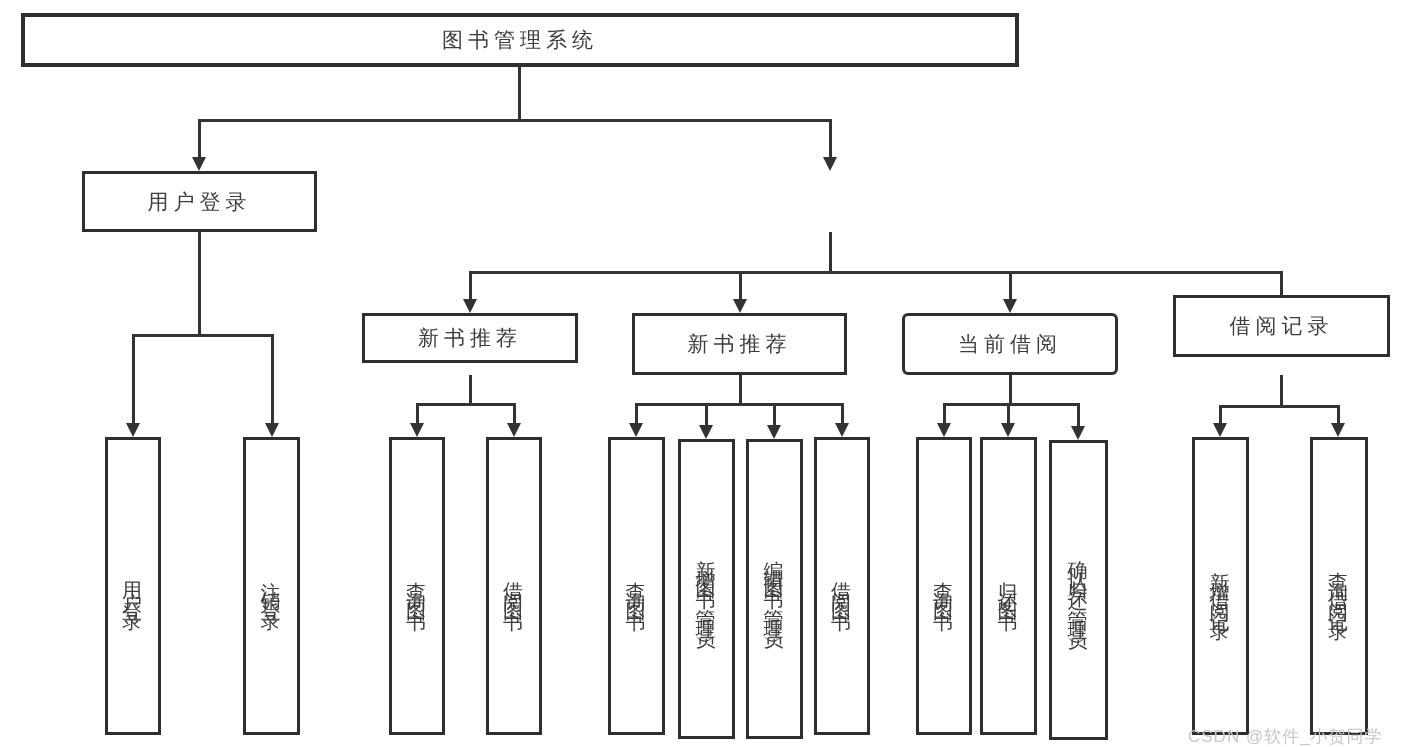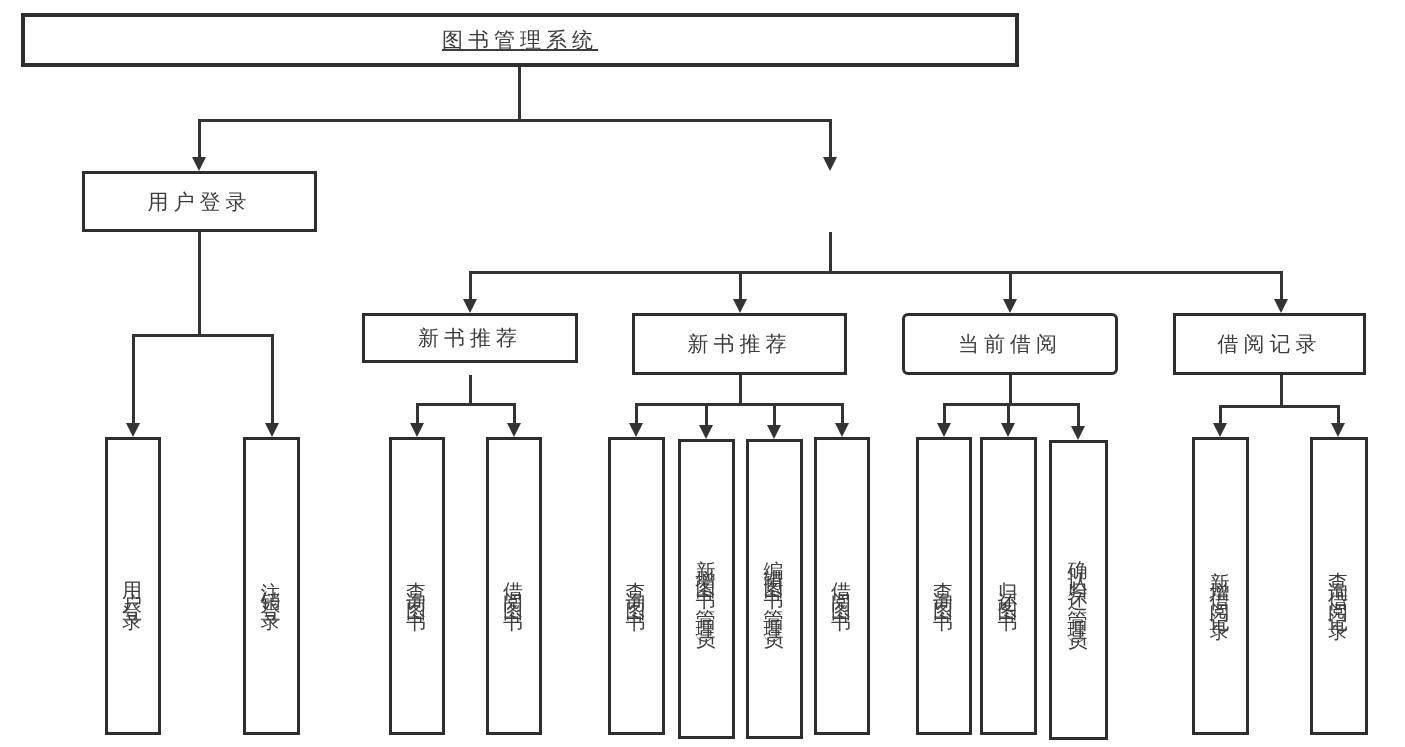--- a/index.html
+++ b/index.html
@@ -32,21 +32,21 @@
     position:absolute;left:1188px;top:725px;z-index:5;
     font-size:17px;letter-spacing:1px;white-space:nowrap;
     color:var(--watermark,#c6c6c6);
   }
 </style>
 </head>
 <body>
 
 <div class="canvas">
 
-  <div class="node root" style="left:21px;top:13px;width:998px;height:54px;text-decoration:underline;">图书管理系统</div>
+  <div class="node root" style="left:21px;top:13px;width:998px;height:54px;">图书管理系统</div>
 
   <div class="vl" style="left:518px;top:67px;height:53px;"></div>
   <div class="hl" style="left:198px;top:119px;width:633px;"></div>
   <div class="vl" style="left:198px;top:119px;height:38px;"></div>
   <div class="ah" style="left:192px;top:157px;"></div>
   <div class="vl" style="left:829px;top:119px;height:38px;"></div>
   <div class="ah" style="left:823px;top:157px;"></div>
 
   <div class="node" style="left:82px;top:171px;width:235px;height:61px;">用户登录</div>
 
@@ -64,21 +64,21 @@
   <div class="vl" style="left:739px;top:271px;height:28px;"></div>
   <div class="ah" style="left:733px;top:299px;"></div>
   <div class="vl" style="left:1009px;top:271px;height:28px;"></div>
   <div class="ah" style="left:1003px;top:299px;"></div>
   <div class="vl" style="left:1280px;top:271px;height:28px;"></div>
   <div class="ah" style="left:1274px;top:299px;"></div>
 
   <div class="node" style="left:362px;top:313px;width:216px;height:50px;">新书推荐</div>
   <div class="node" style="left:632px;top:313px;width:215px;height:62px;">新书推荐</div>
   <div class="node" style="left:902px;top:313px;width:216px;height:62px;border-radius:6px;">当前借阅</div>
-  <div class="node" style="left:1173px;top:313px;width:193px;height:62px;">借阅记录</div>
+  <div class="node" style="left:1173px;top:295px;width:217px;height:62px;">借阅记录</div>
 
   <div class="vl" style="left:469px;top:375px;height:29px;"></div>
   <div class="hl" style="left:416px;top:403px;width:99px;"></div>
   <div class="vl" style="left:416px;top:403px;height:20px;"></div>
   <div class="ah" style="left:410px;top:423px;"></div>
   <div class="vl" style="left:513px;top:403px;height:20px;"></div>
   <div class="ah" style="left:507px;top:423px;"></div>
 
   <div class="vl" style="left:739px;top:375px;height:29px;"></div>
   <div class="hl" style="left:635px;top:403px;width:207px;"></div>
@@ -118,14 +118,15 @@
   <div class="node leaf" style="left:746px;top:439px;width:57px;height:300px;">编辑图书（管理员）</div>
   <div class="node leaf" style="left:814px;top:437px;width:56px;height:298px;">借阅图书</div>
 
   <div class="node leaf" style="left:916px;top:437px;width:56px;height:298px;">查询图书</div>
   <div class="node leaf" style="left:980px;top:437px;width:57px;height:298px;">归还图书</div>
   <div class="node leaf" style="left:1049px;top:440px;width:59px;height:300px;">确认归还（管理员）</div>
 
   <div class="node leaf" style="left:1192px;top:437px;width:57px;height:298px;">新增借阅记录</div>
   <div class="node leaf" style="left:1310px;top:437px;width:58px;height:298px;">查询借阅记录</div>
 
+  <div class="watermark">CSDN @软件_小贺同学</div>
 
 </div>
 
 </body></html>

